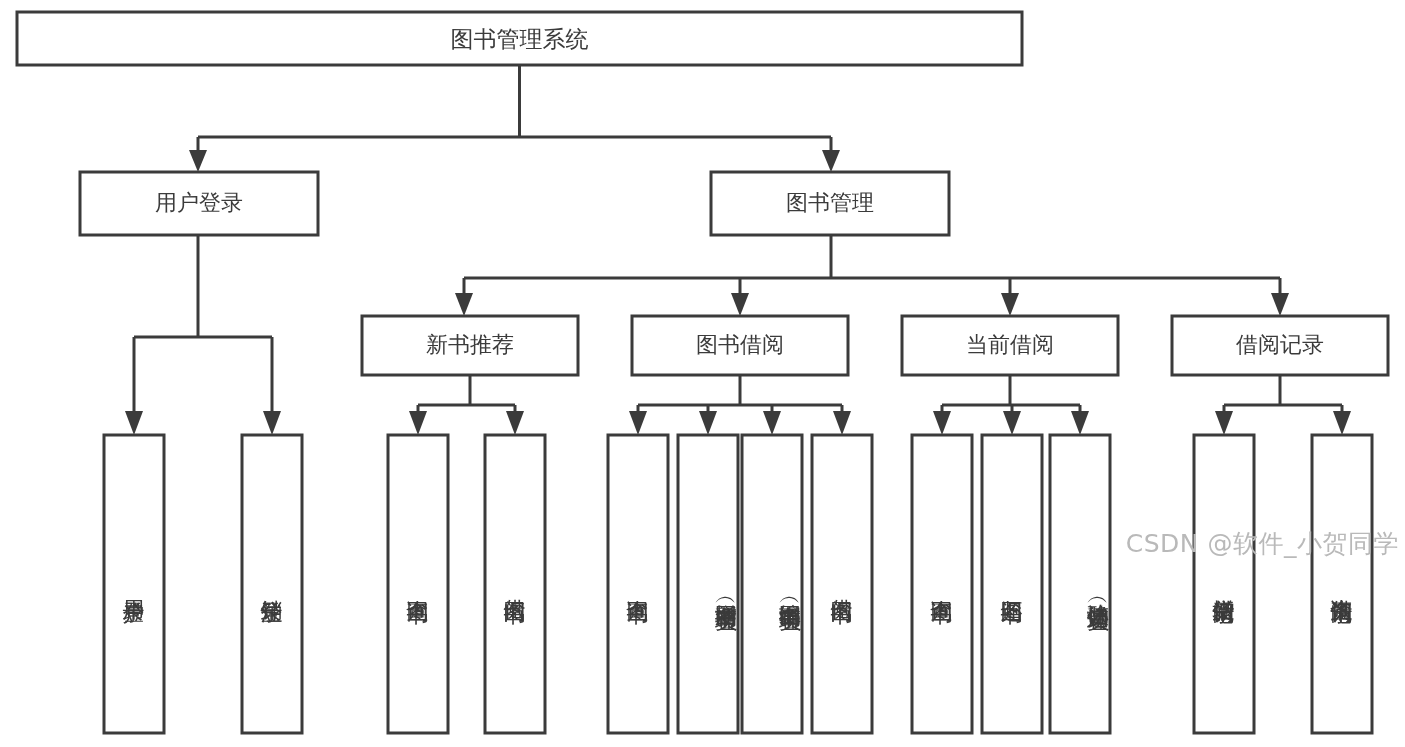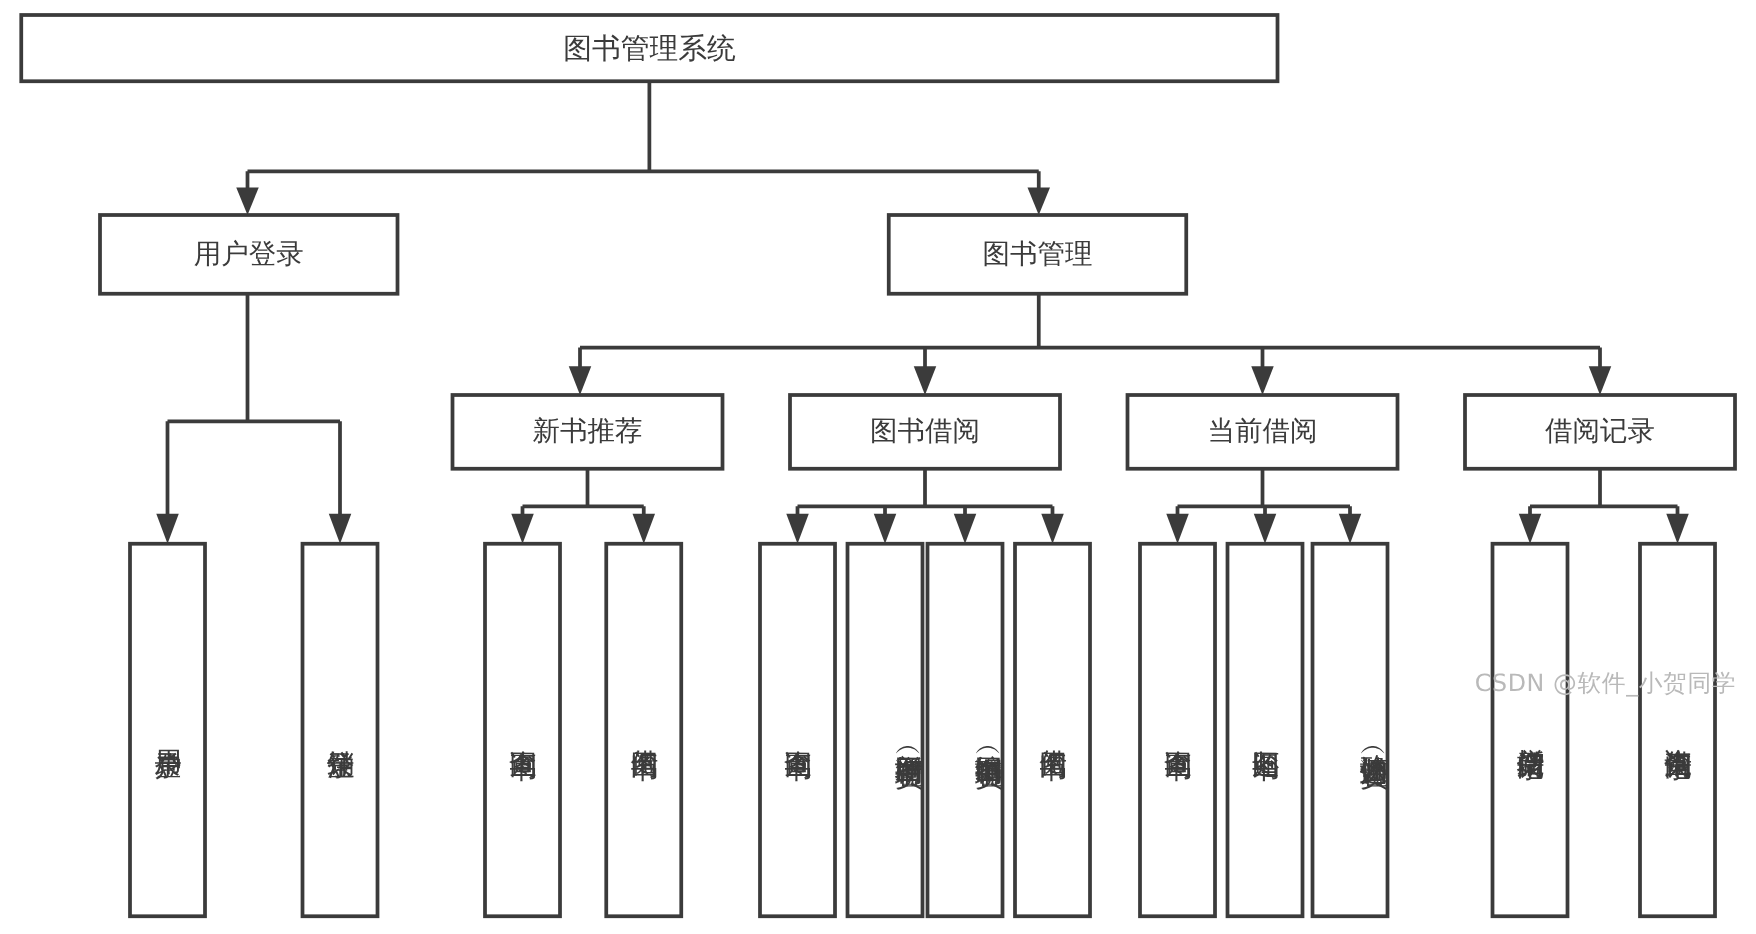--- a/index.html
+++ b/index.html
@@ -63,24 +63,24 @@
     color: #3b3b3b;
     letter-spacing: 1px;
     display: flex;
     align-items: center;
     justify-content: center;
     white-space: nowrap;
     pointer-events: none;
   }
   #watermark {
     position: absolute;
-    right: 16px;
+    right: 6px;
     bottom: 4px;
     font-family: "DejaVu Sans", "Liberation Sans", sans-serif;
-    font-size: 19px;
+    font-size: 25px;
     color: #b9b9b9;
     letter-spacing: 0.5px;
     user-select: none;
   }
 </style>
 </head>
 <body>
 
 <div id="diagram-root">
 

